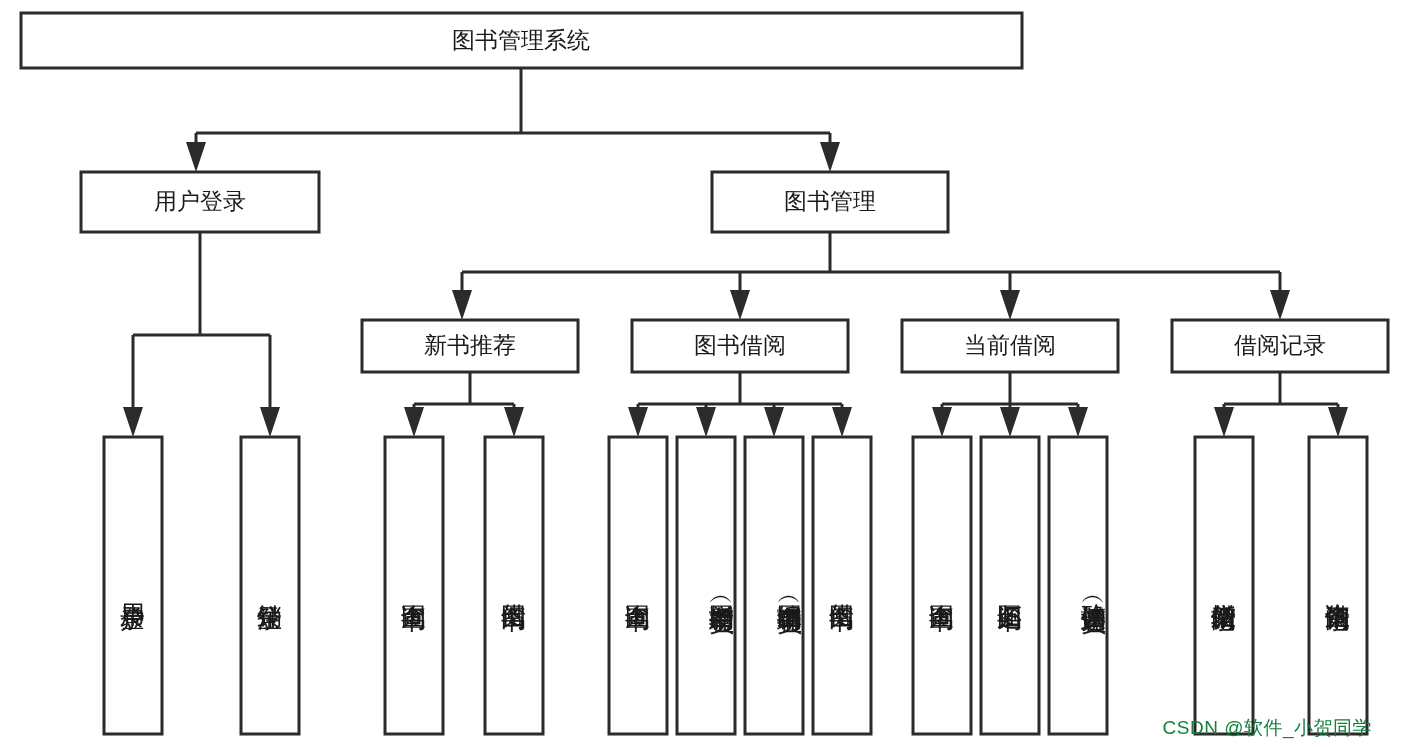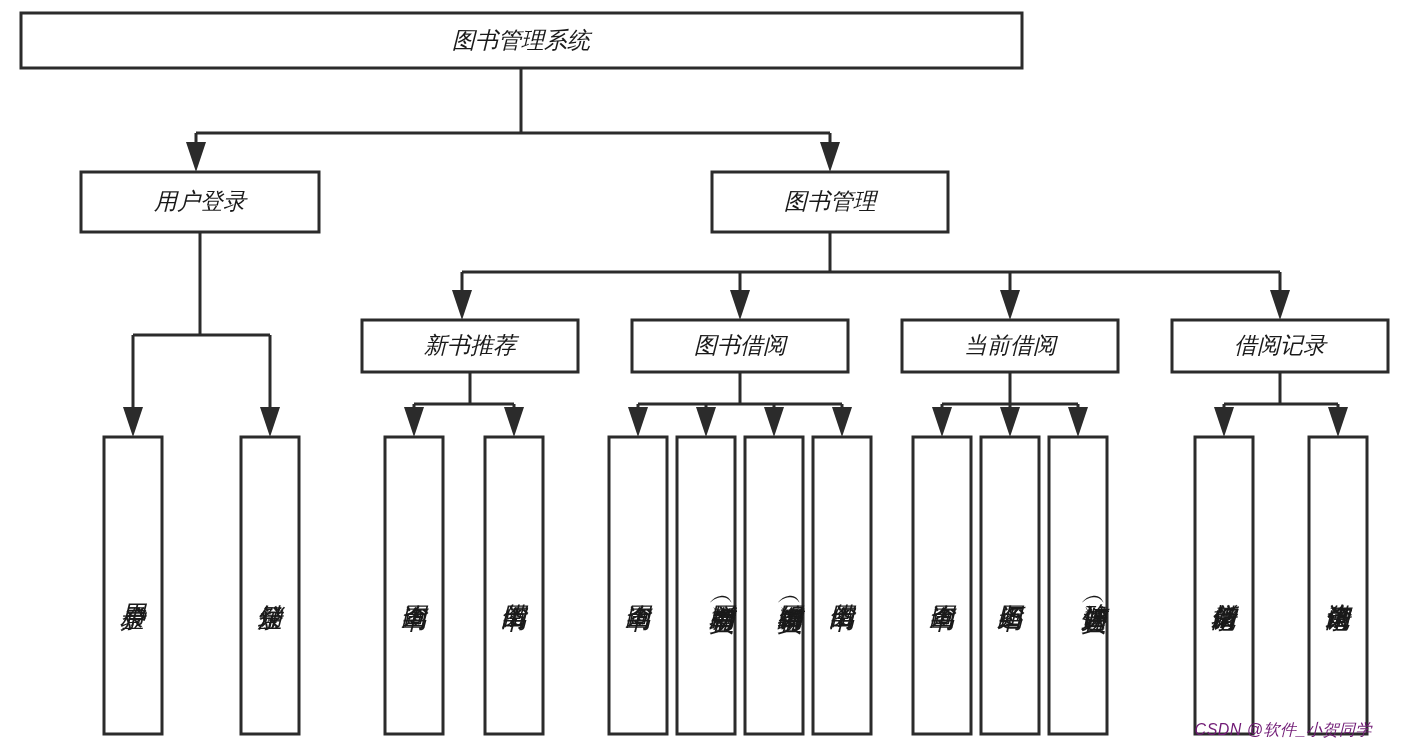--- a/index.html
+++ b/index.html
@@ -11,21 +11,20 @@
     width: 1405px;
     height: 747px;
     font-family: "Liberation Sans", "DejaVu Sans", sans-serif;
     overflow: hidden;
   }
   #diagram-root {
     position: relative;
     width: 1382px;
     height: 747px;
     background: #ffffff;
-    font-style: italic;
   }
   svg#flow-svg {
     position: absolute;
     top: 0;
     left: 0;
     width: 1405px;
     height: 747px;
     display: block;
   }
   .box-rect {
@@ -48,22 +47,22 @@
     font-size: 23px;
     fill: #1a1a1a;
     text-anchor: middle;
     dominant-baseline: middle;
   }
   .watermark-text {
     position: absolute;
     right: 10px;
     bottom: 6px;
     font-family: "Liberation Sans", "DejaVu Sans", sans-serif;
-    font-size: 16px;
-    color: #701a75;
+    font-size: 19px;
+    color: #15803d;
     white-space: nowrap;
     letter-spacing: 0.5px;
   }
   .vlabel {
     position: absolute;
     display: flex;
     align-items: center;
     justify-content: center;
     writing-mode: vertical-rl;
     text-orientation: upright;

